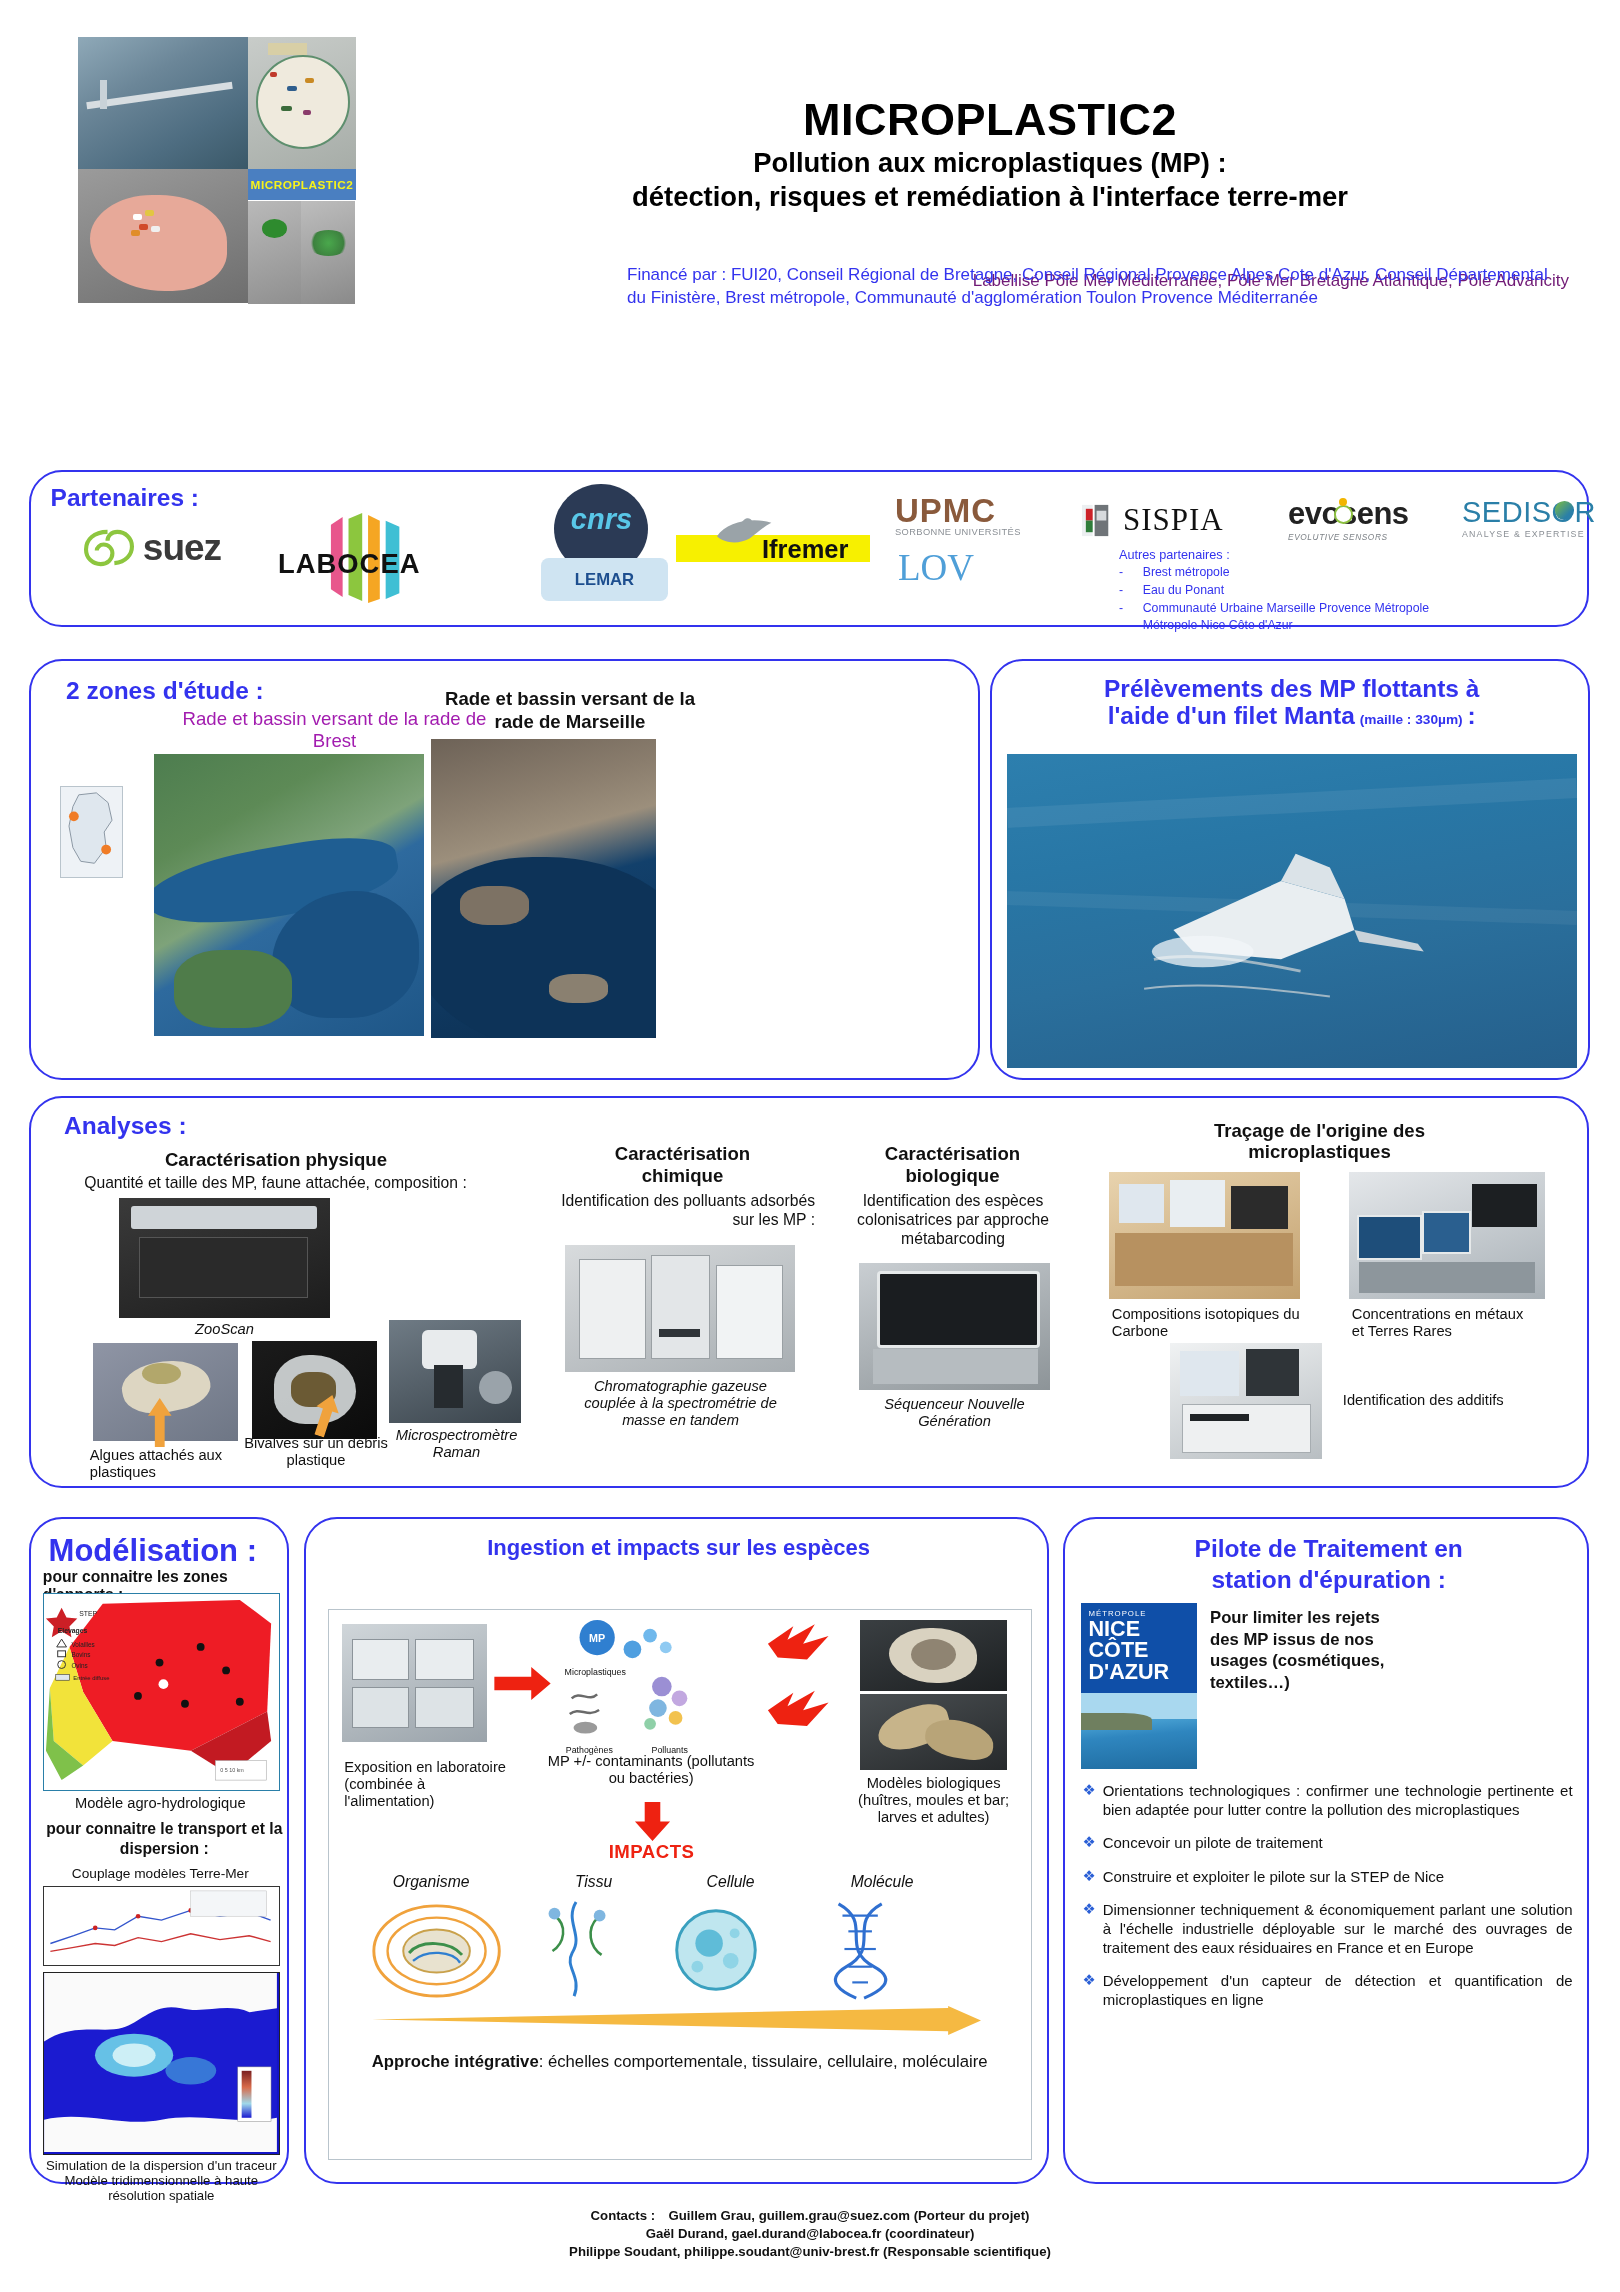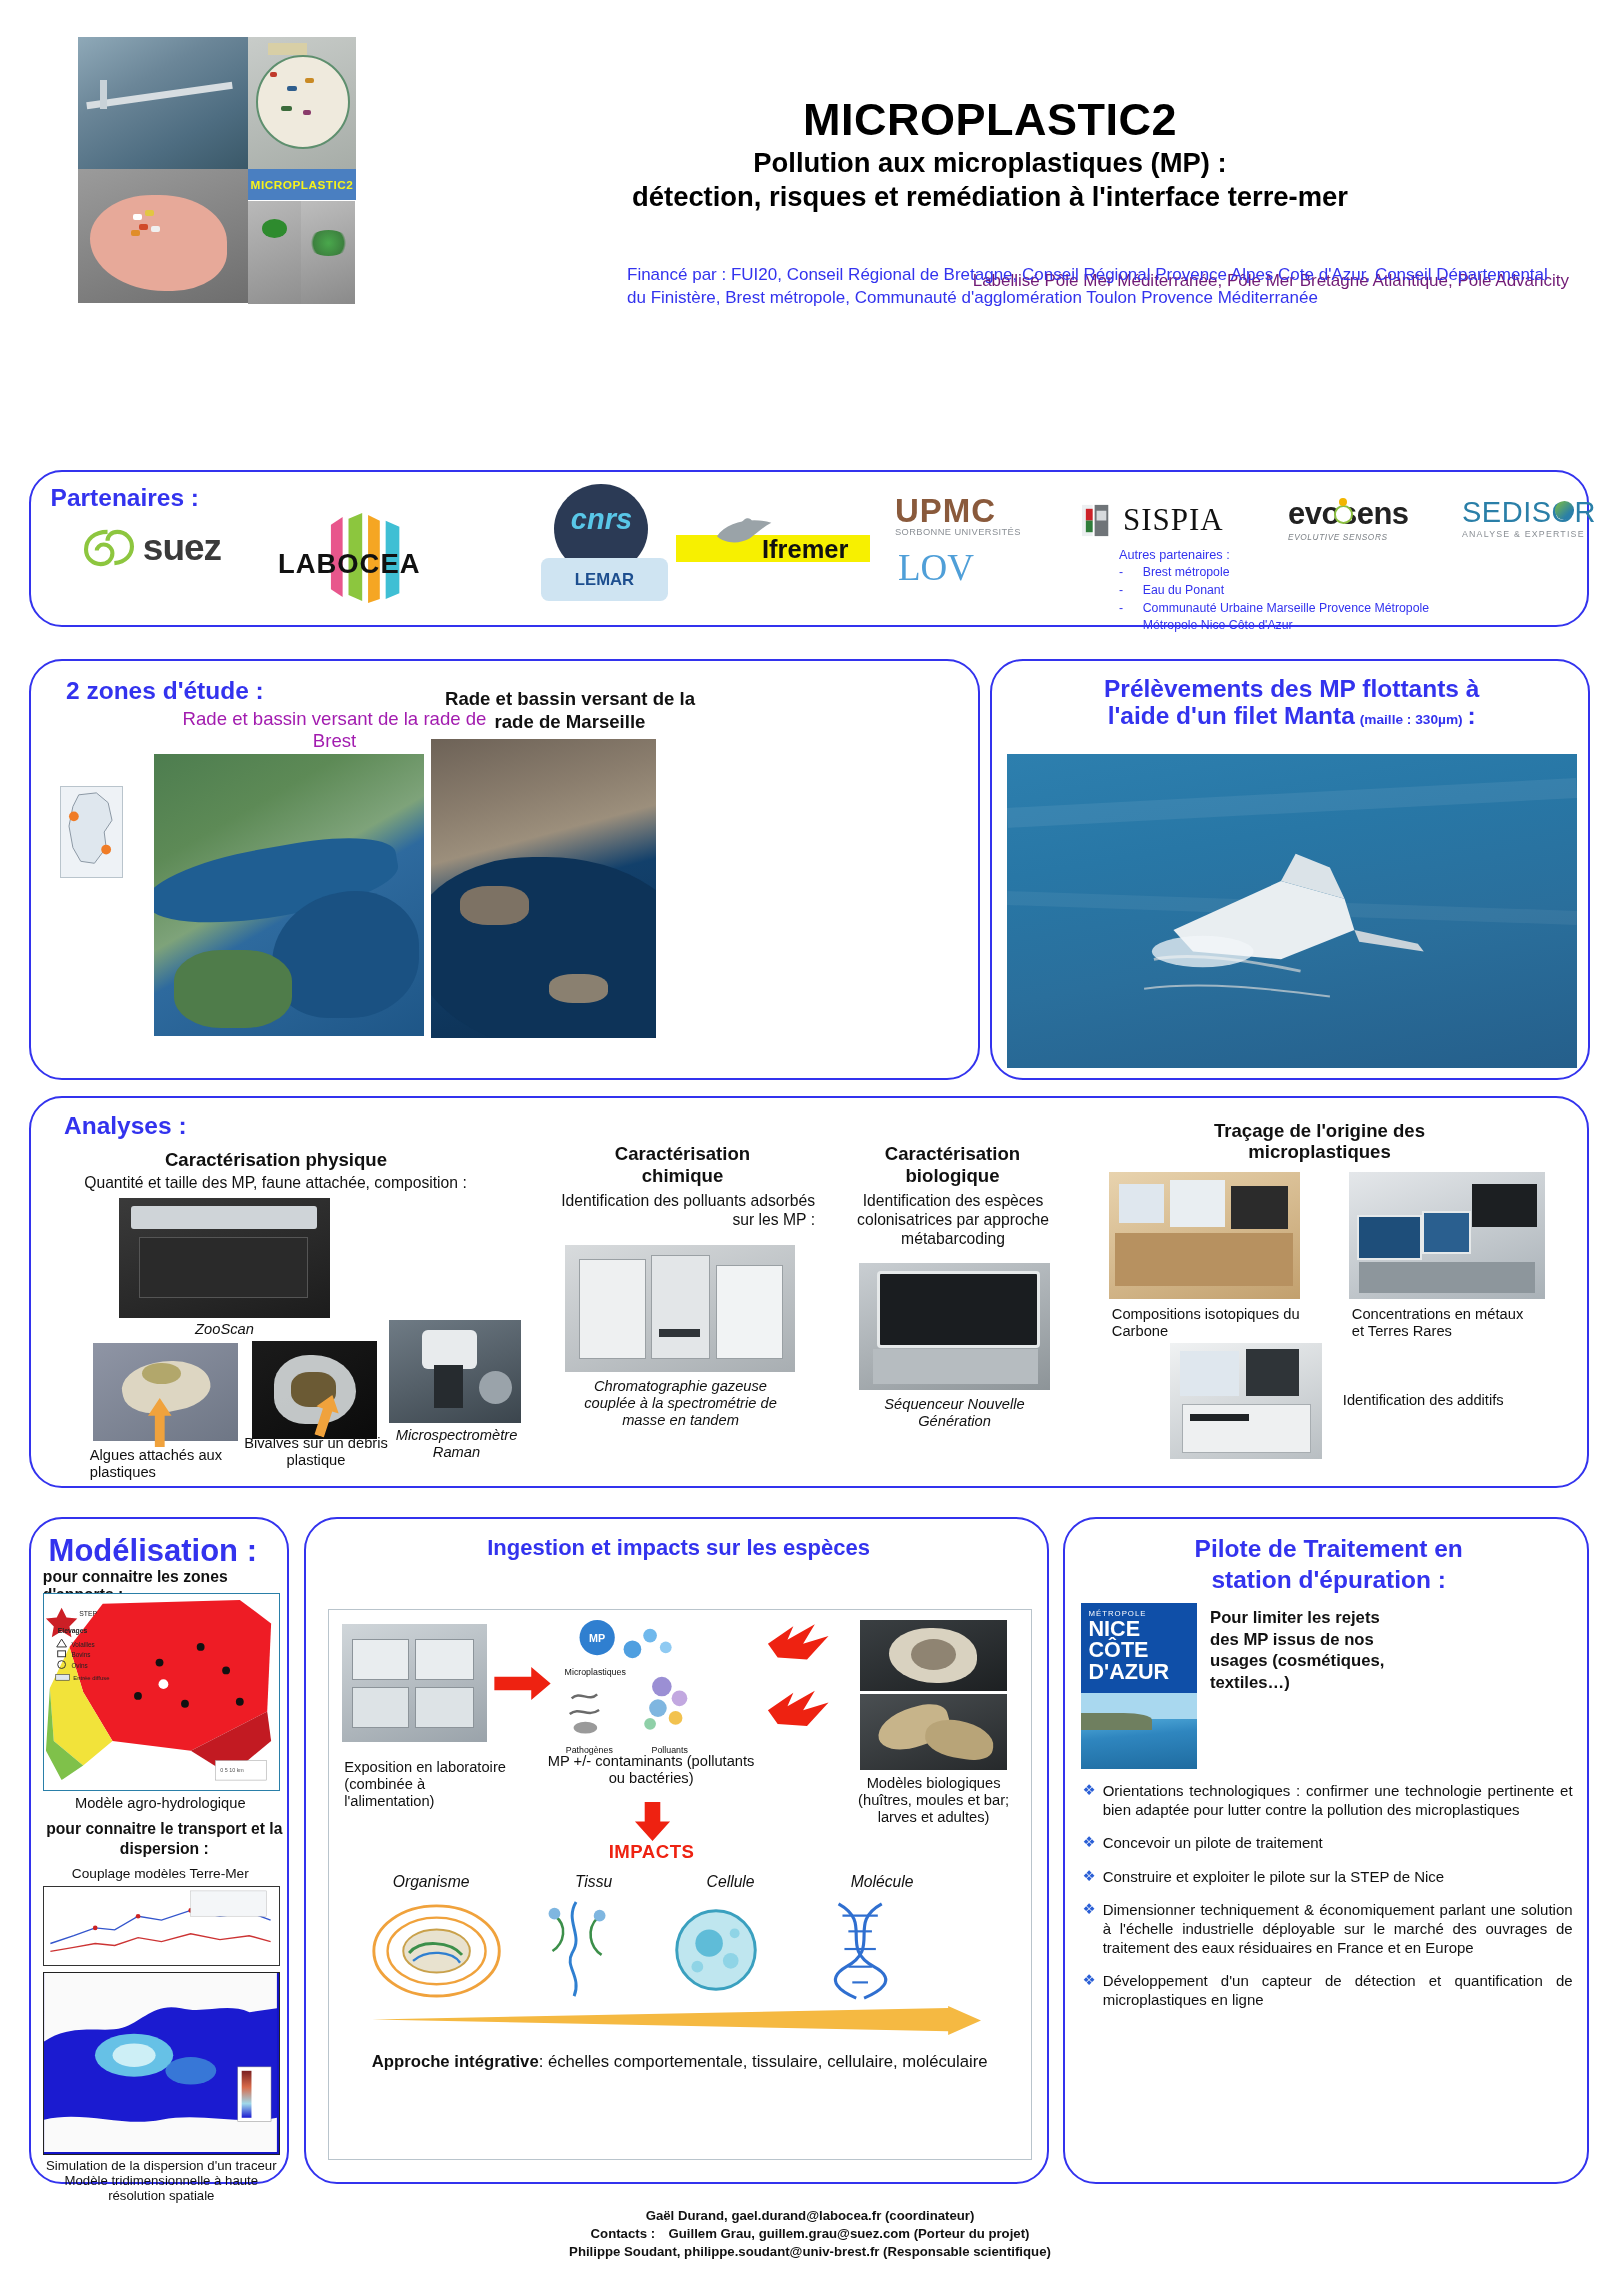--- a/index.html
+++ b/index.html
@@ -505,20 +505,20 @@
       <span class="tx">Dimensionner techniquement &amp; économiquement parlant une solution à l'échelle industrielle déployable sur le marché des ouvrages de traitement des eaux résiduaires en France et en Europe</span>
     </div>
     <div class="bullet">
       <span class="dot">❖</span>
       <span class="tx">Développement d'un capteur de détection et quantification de microplastiques en ligne</span>
     </div>
   </div>
 </div>
 
 <div style="position:absolute;left:0;top:2207px;width:1620px;">
-  <div class="footer-line">Gaël Durand, gael.durand@labocea.fr (coordinateur)</div>
   <div class="footer-line">
     <span>Contacts :</span>
     <span style="margin-left:9.8px;">Guillem Grau, guillem.grau@suez.com (Porteur du projet)</span>
   </div>
+  <div class="footer-line">Gaël Durand, gael.durand@labocea.fr (coordinateur)</div>
   <div class="footer-line">Philippe Soudant, philippe.soudant@univ-brest.fr (Responsable scientifique)</div>
 </div>
 
 
 </body></html>

